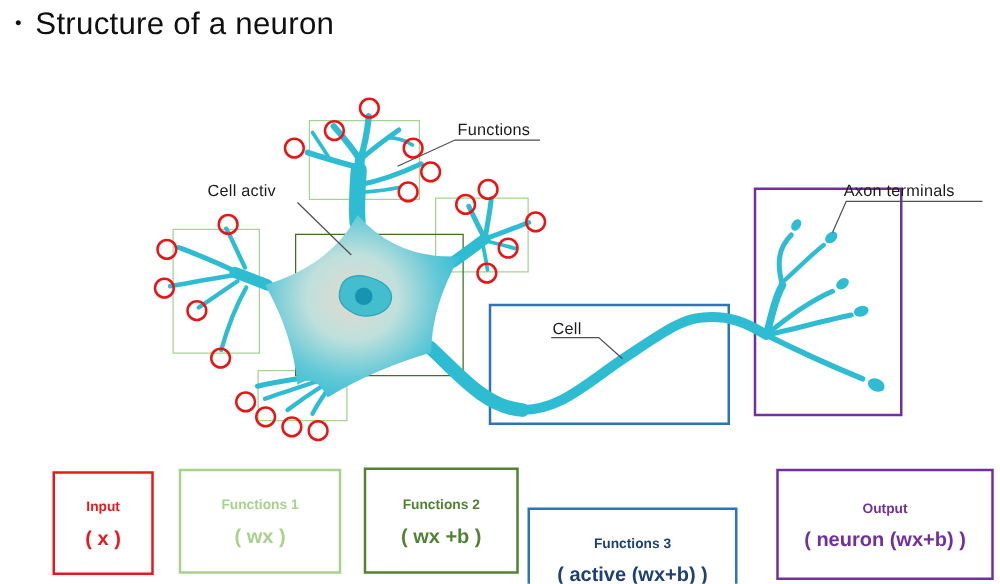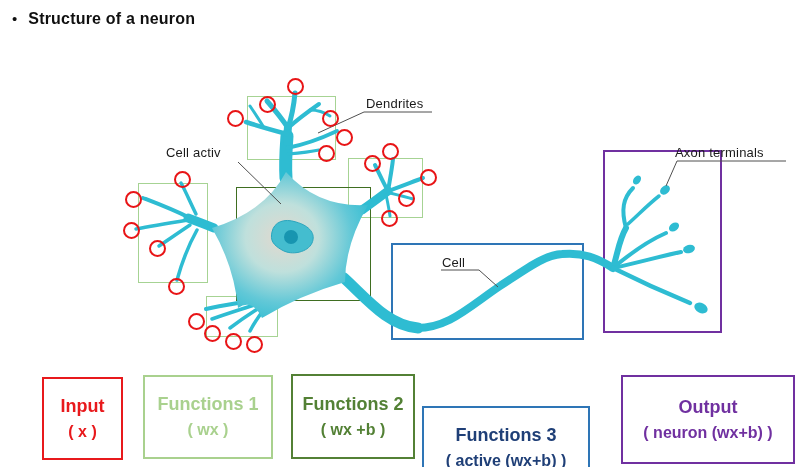--- a/index.html
+++ b/index.html
@@ -2,41 +2,41 @@
 <html><head>
 <meta charset="utf-8">
 <style>
   html,body{margin:0;padding:0;background:#ffffff;}
   body{width:800px;height:467px;overflow:hidden;font-family:"Liberation Sans",sans-serif;}
   #page{position:relative;width:800px;height:467px;background:#fff;}
 
   
   .slide-title{position:absolute;left:12px;top:7px;display:flex;align-items:flex-start;color:#101010;}
   .slide-title .bullet{font-size:15px;line-height:24px;margin-right:11px;}
-  .slide-title .title-text{font-size:16px;font-weight:bold;letter-spacing:.2px;line-height:24px;}
+  .slide-title .title-text{font-size:25px;font-weight:normal;letter-spacing:.2px;line-height:24px;}
 
   
   .layer{position:absolute;left:0;top:0;width:800px;height:467px;pointer-events:none;}
   #region-boxes-layer{z-index:1;}
   #neuron-svg{position:absolute;left:0;top:0;z-index:2;}
   #circles-layer{z-index:3;}
   #labels-layer{z-index:4;}
 
   .region-box{position:absolute;box-sizing:border-box;background:transparent;}
   .red-circle{position:absolute;width:17px;height:17px;border:2px solid #e81416;border-radius:50%;box-sizing:border-box;background:transparent;}
 
   .diagram-label{position:absolute;font-size:13px;color:#1b1b1b;white-space:nowrap;letter-spacing:.2px;}
   .lbl-dendrites{left:366px;top:96px;}
   .lbl-cell-body{left:166px;top:145px;}
   .lbl-axon{left:442px;top:255px;}
   .lbl-axon-terminals{left:675px;top:145px;}
 
   
   .flow-box{position:absolute;box-sizing:border-box;display:flex;flex-direction:column;align-items:center;justify-content:center;text-align:center;font-weight:bold;background:#fff;z-index:5;}
-  .flow-box .fb-title{font-size:18px;line-height:25px;}
+  .flow-box .fb-title{font-size:11px;line-height:25px;}
   .flow-box .fb-formula{font-size:16px;line-height:25px;}
   .fb-input{left:42px;top:377px;width:81px;height:83px;border:2px solid #e8191c;color:#e8191c;}
   .fb-f1{left:143px;top:375px;width:130px;height:84px;border:2px solid #a9d18e;color:#a9d18e;text-align:right;}
   .fb-f2{left:291px;top:374px;width:124px;height:85px;border:2px solid #538135;color:#538135;}
   .fb-f3{left:422px;top:375px;width:168px;height:84px;border:2px solid #2e75b6;color:#1f3f77;margin-top:31px;}
   .fb-out{left:621px;top:375px;width:174px;height:89px;border:2px solid #7030a0;color:#7030a0;}
 </style>
 </head>
 <body>
 
@@ -149,21 +149,21 @@
       <div class="red-circle" style="left: 419.5px; top: 168.5px; border-color: rgb(232, 20, 22);"></div>
       <div class="red-circle" style="left: 397.5px; top: 189.5px; border-color: rgb(232, 20, 22);"></div>
       <div class="red-circle" style="left: 380.5px; top: 209.5px; border-color: rgb(232, 20, 22);"></div>
       <div class="red-circle" style="left: 187.5px; top: 312.5px; border-color: rgb(232, 20, 22);"></div>
       <div class="red-circle" style="left: 203.5px; top: 324.5px; border-color: rgb(232, 20, 22);"></div>
       <div class="red-circle" style="left: 224.5px; top: 332.5px; border-color: rgb(232, 20, 22);"></div>
       <div class="red-circle" style="left: 245.5px; top: 335.5px; border-color: rgb(232, 20, 22);"></div>
     </div>
 
   <div id="labels-layer" class="layer">
-    <div class="diagram-label lbl-dendrites">Dendrites</div>
+    <div class="diagram-label lbl-dendrites">Functions</div>
     <div class="diagram-label lbl-cell-body">Cell activ</div>
     <div class="diagram-label lbl-axon">Cell</div>
     <div class="diagram-label lbl-axon-terminals">Axon terminals</div>
   </div>
 
   <div class="flow-box fb-input">
     <span class="fb-title">Input</span>
     <span class="fb-formula">( x )</span>
   </div>
   <div class="flow-box fb-f1">

